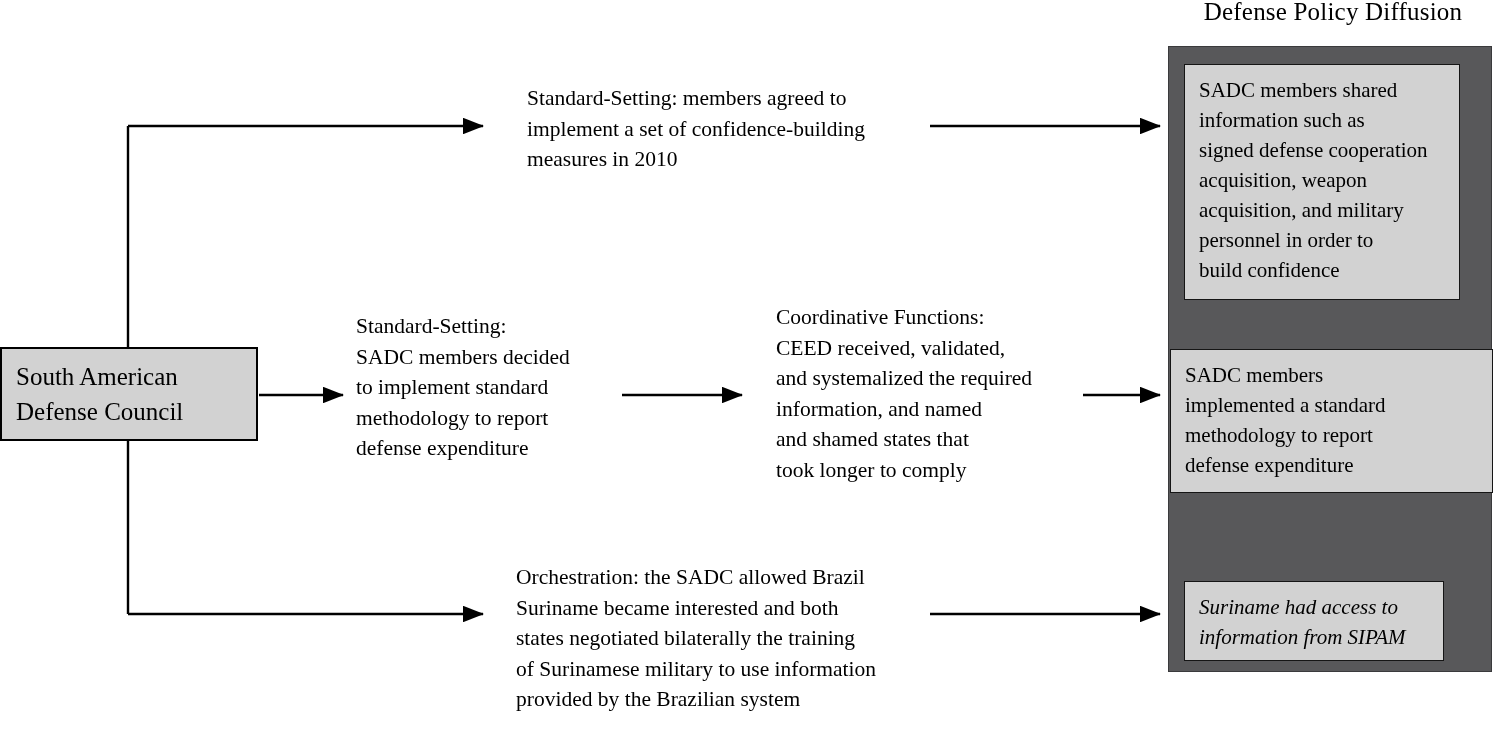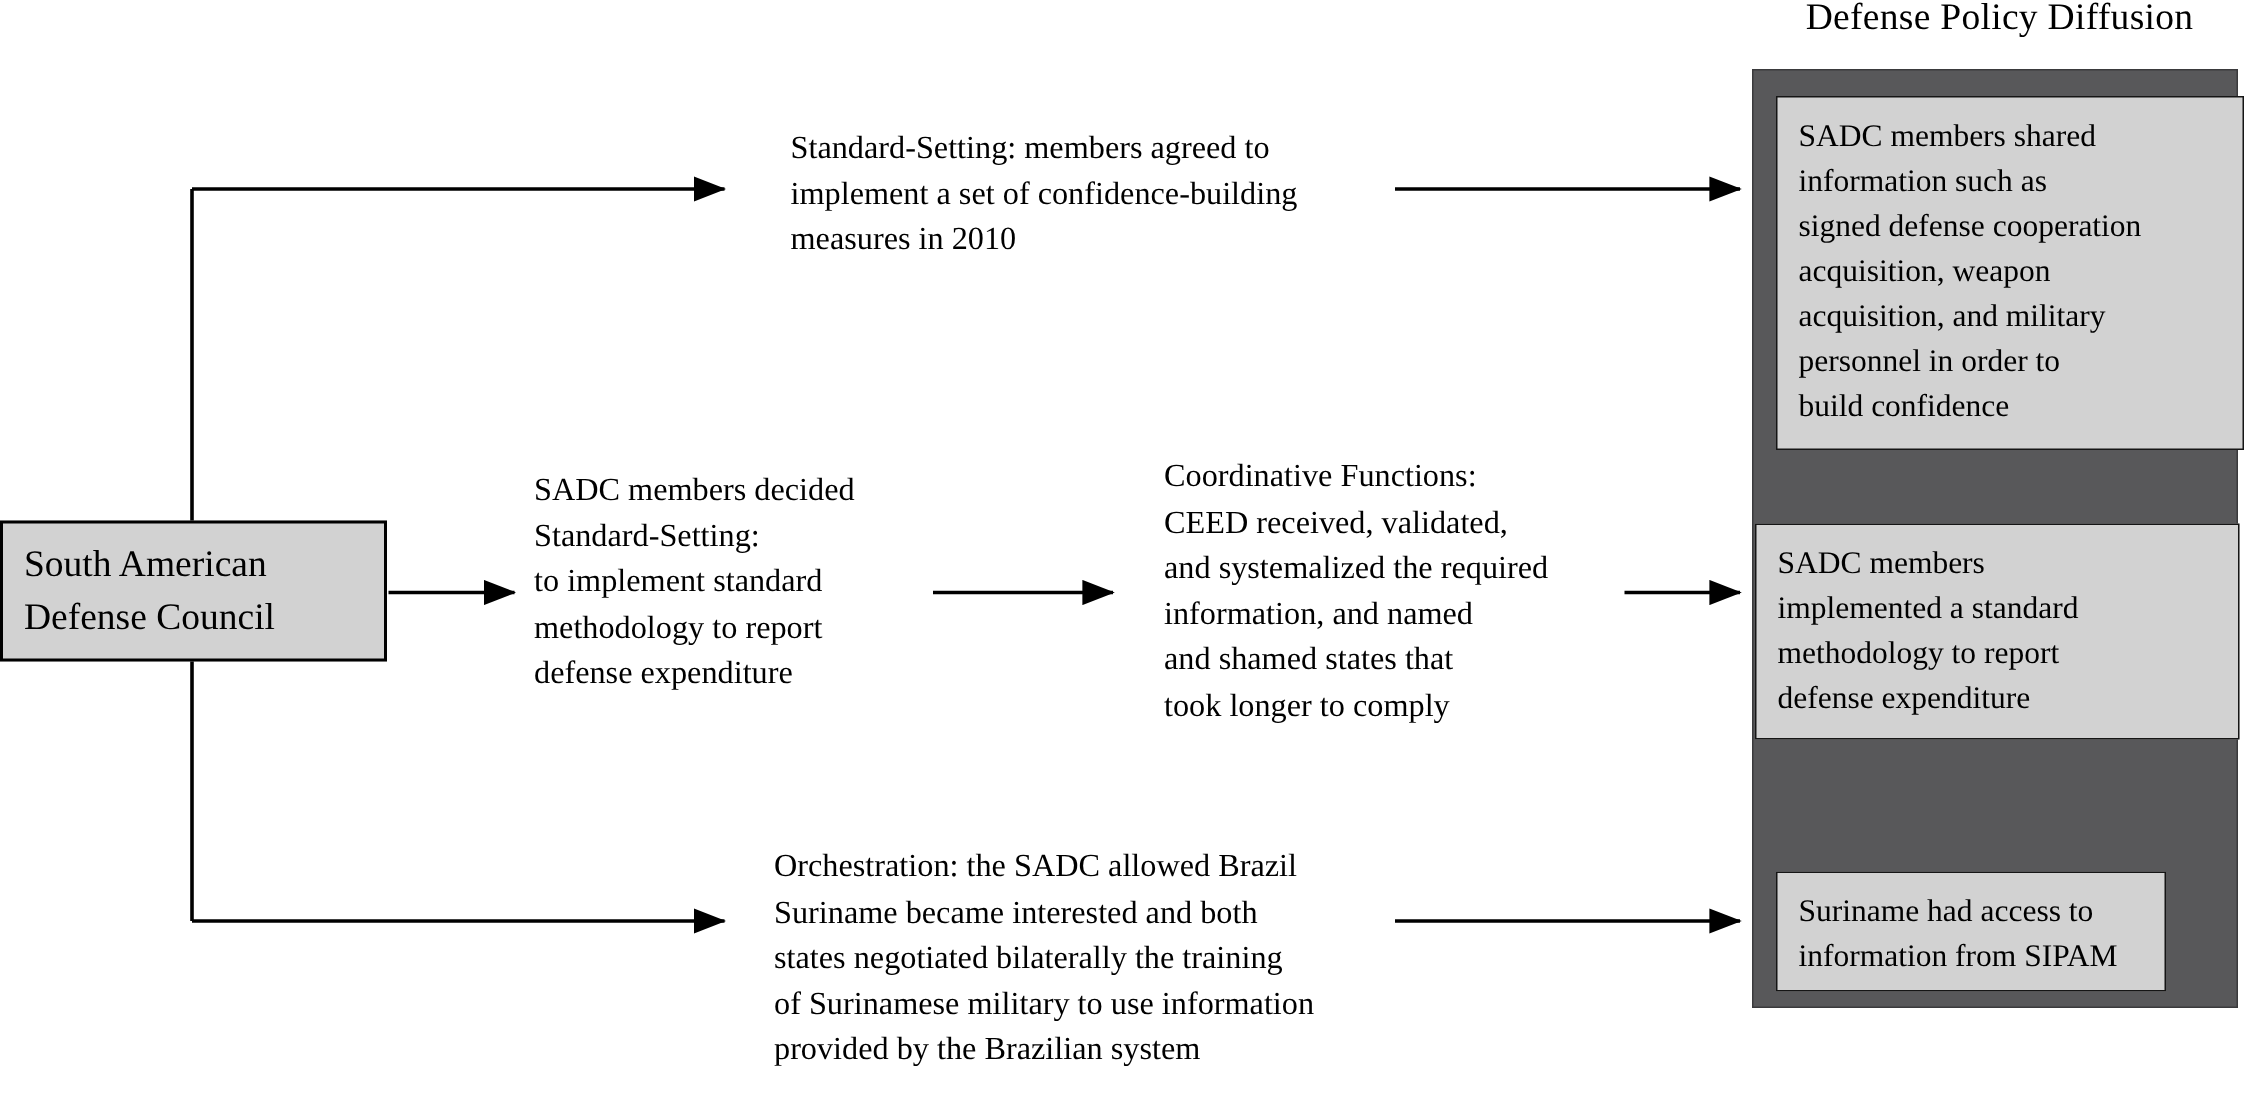--- a/index.html
+++ b/index.html
@@ -92,23 +92,23 @@
     position: absolute;
     background: #d2d2d2;
     border: 1.5px solid #151515;
     box-sizing: border-box;
     padding: 10px 12px 10px 14px;
     font-size: 21px;
     line-height: 30px;
   }
   .outcome-box .line { white-space: nowrap; }
 
-  #outcome-box-1 { left: 1184px; top: 64px;  width: 312px; height: 236px; }
+  #outcome-box-1 { left: 1184px; top: 64px;  width: 276px; height: 236px; }
   #outcome-box-2 { left: 1170px; top: 349px; width: 323px; height: 144px; }
-  #outcome-box-3 { left: 1184px; top: 581px; width: 260px; height: 80px;  }
+  #outcome-box-3 { left: 1184px; top: 581px; width: 260px; height: 80px; font-style: italic;  }
 </style>
 </head>
 <body>
 
 <div id="stage">
 
   <svg class="connectors" viewBox="0 0 1500 746">
     <defs>
       <marker id="arrowhead" markerWidth="9" markerHeight="7" refX="8.5" refY="3.5" orient="auto" markerUnits="strokeWidth">
         <path d="M0,0 L9,3.5 L0,7 z" fill="#000000"></path>
@@ -139,22 +139,22 @@
     <div class="line">Defense Council</div>
   </div>
 
   <div class="process-label" id="label-standard-setting-top">
     <div class="line">Standard-Setting: members agreed to</div>
     <div class="line">implement a set of confidence-building</div>
     <div class="line">measures in 2010</div>
   </div>
 
   <div class="process-label" id="label-standard-setting-mid">
+    <div class="line">Standard-Setting:</div>
     <div class="line">SADC members decided</div>
-    <div class="line">Standard-Setting:</div>
     <div class="line">to implement standard</div>
     <div class="line">methodology to report</div>
     <div class="line">defense expenditure</div>
   </div>
 
   <div class="process-label" id="label-coordinative">
     <div class="line">Coordinative Functions:</div>
     <div class="line">CEED received, validated,</div>
     <div class="line">and systemalized the required</div>
     <div class="line">information, and named</div>

